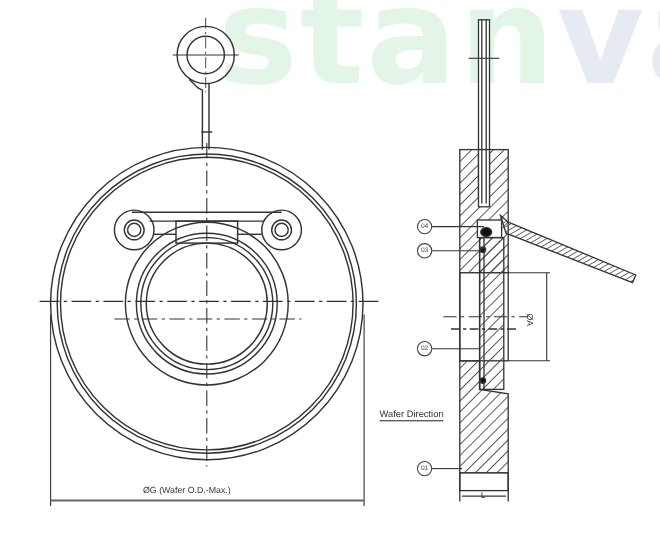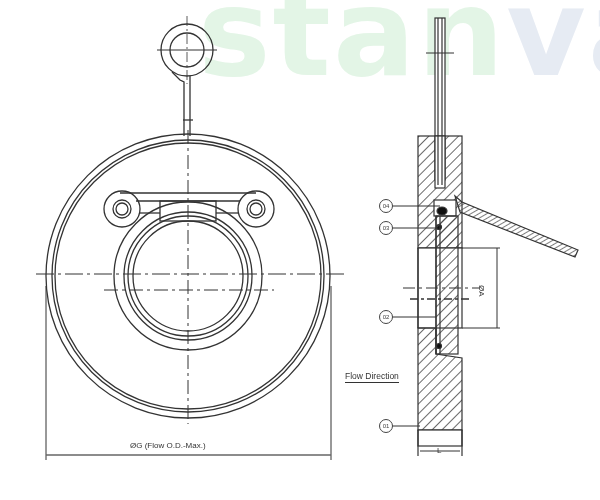--- a/index.html
+++ b/index.html
@@ -118,16 +118,16 @@
     <line x1="391" y1="317" x2="436" y2="317" stroke-width="1"></line>
     <line x1="391" y1="426" x2="420" y2="426" stroke-width="1"></line>
   </g>
 </svg>
 
 <div class="balloon" style="left:379px;top:199px;">04</div>
 <div class="balloon" style="left:379px;top:221px;">03</div>
 <div class="balloon" style="left:379px;top:310px;">02</div>
 <div class="balloon" style="left:379px;top:419px;">01</div>
 
-<div class="lbl dim-g">ØG (Flow O.D.-Max.)</div>
-<div class="lbl flow">Flow Direction</div>
+<div class="lbl dim-g">ØG (Wafer O.D.-Max.)</div>
+<div class="lbl flow">Wafer Direction</div>
 <div class="lbl dim-a">ØA</div>
 <div class="lbl dim-l">L</div>
 
 </body></html>

